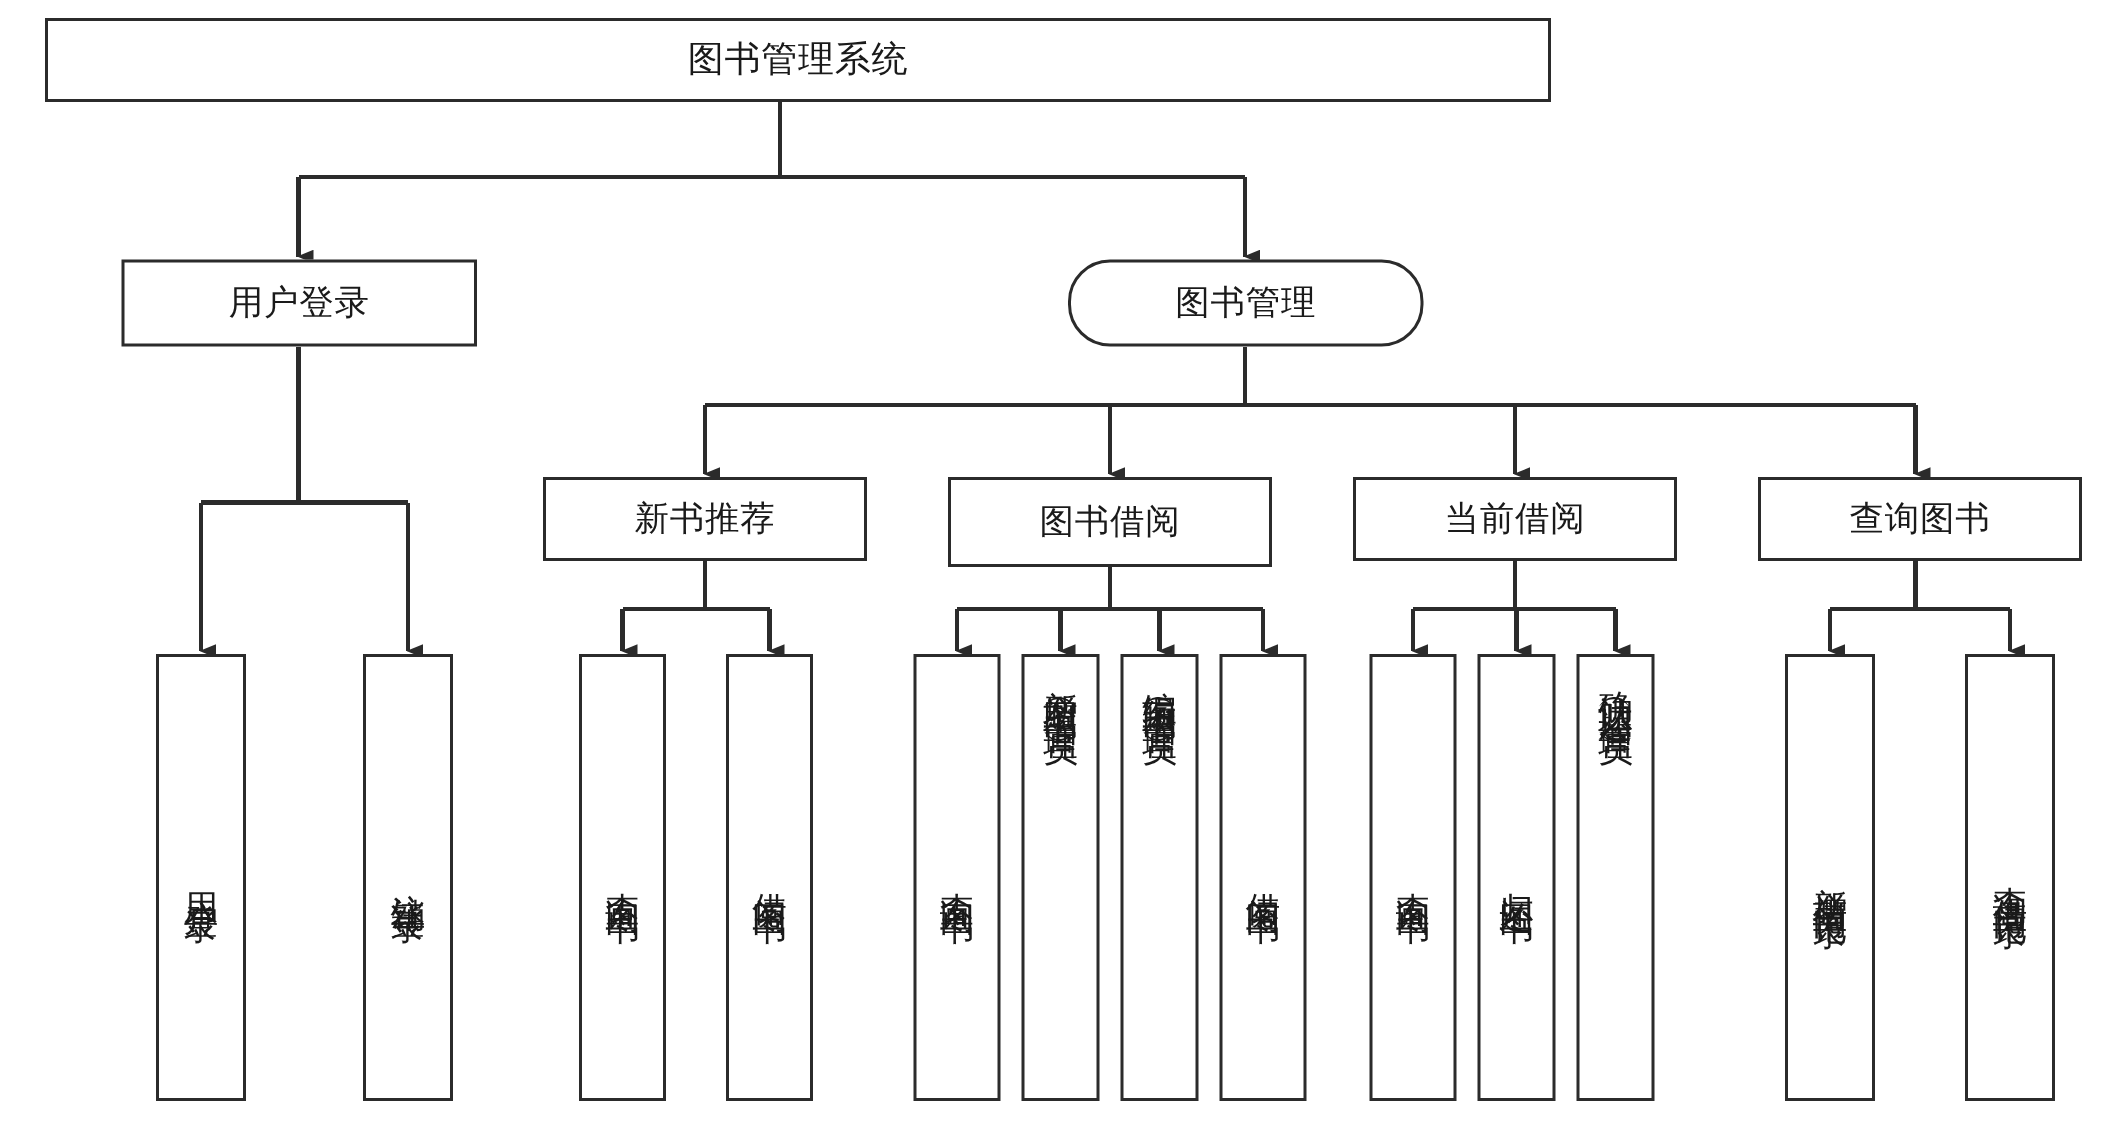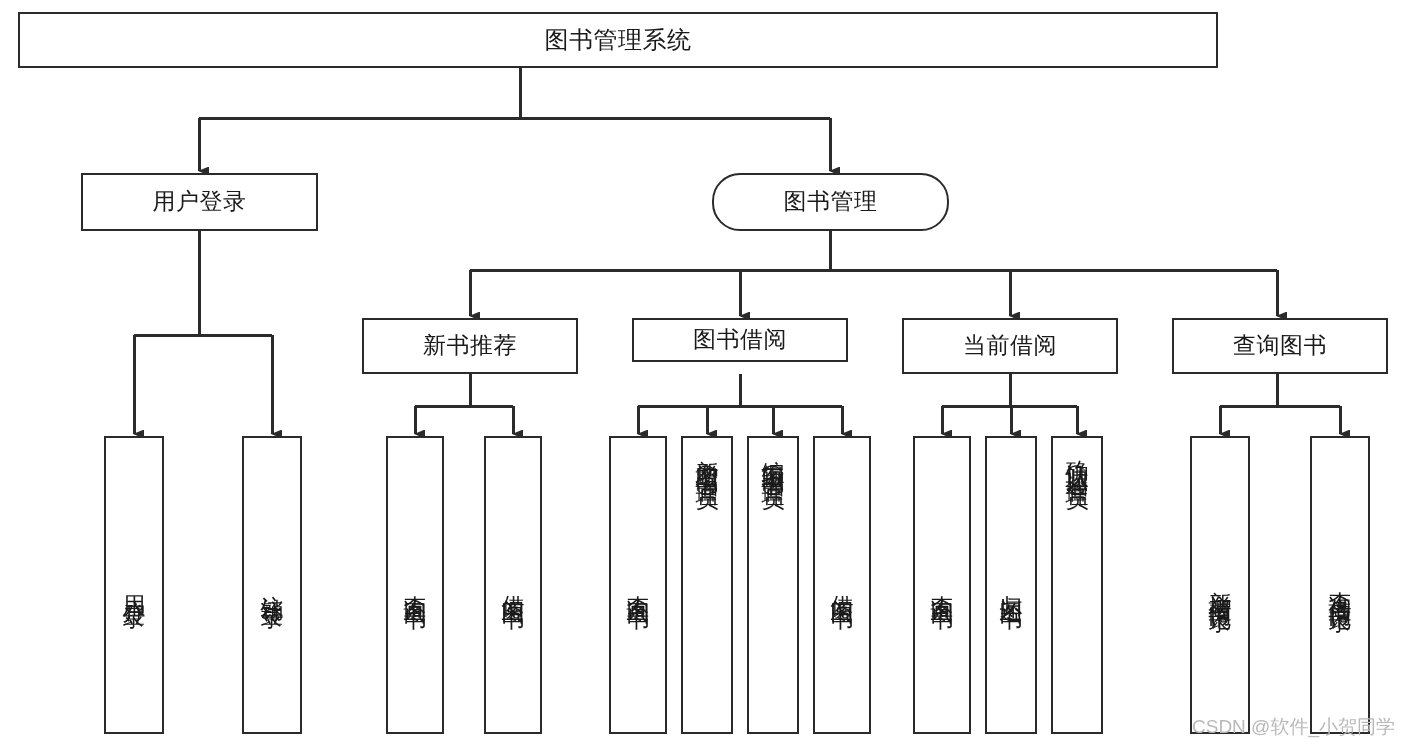--- a/index.html
+++ b/index.html
@@ -119,33 +119,33 @@
         <line x1="1011" y1="406" x2="1011" y2="434" stroke="#2b2b2b" stroke-width="3" shape-rendering="crispEdges" marker-end="url(#arrowhead)"></line>
         <line x1="1077" y1="406" x2="1077" y2="434" stroke="#2b2b2b" stroke-width="3" shape-rendering="crispEdges" marker-end="url(#arrowhead)"></line>
         <line x1="1277" y1="374" x2="1277" y2="406" stroke="#2b2b2b" stroke-width="3" shape-rendering="crispEdges"></line>
         <line x1="1220" y1="406" x2="1340" y2="406" stroke="#2b2b2b" stroke-width="3" shape-rendering="crispEdges"></line>
         <line x1="1220" y1="406" x2="1220" y2="434" stroke="#2b2b2b" stroke-width="3" shape-rendering="crispEdges" marker-end="url(#arrowhead)"></line>
         <line x1="1340" y1="406" x2="1340" y2="434" stroke="#2b2b2b" stroke-width="3" shape-rendering="crispEdges" marker-end="url(#arrowhead)"></line>
       </g>
   </svg>
 
   <div id="nodes-layer">
-      <div class="node-box node-h node-root" style="left: 18px; top: 12px; width: 1200px; height: 56px;">
+      <div class="node-box node-h node-root" style="left: 30px; top: 12px; width: 1004px; height: 56px;">
         <span class="node-label">图书管理系统</span>
       </div>
       <div class="node-box node-h" style="left: 81px; top: 173px; width: 237px; height: 58px;">
         <span class="node-label">用户登录</span>
       </div>
       <div class="node-box node-h" style="left: 712px; top: 173px; width: 237px; height: 58px; border-radius: 28px;">
         <span class="node-label">图书管理</span>
       </div>
       <div class="node-box node-h" style="left: 362px; top: 318px; width: 216px; height: 56px;">
         <span class="node-label">新书推荐</span>
       </div>
-      <div class="node-box node-h" style="left: 632px; top: 318px; width: 216px; height: 44px; align-items: center;">
+      <div class="node-box node-h" style="left: 632px; top: 318px; width: 216px; height: 60px; align-items: center;">
         <span class="node-label">图书借阅</span>
       </div>
       <div class="node-box node-h" style="left: 902px; top: 318px; width: 216px; height: 56px;">
         <span class="node-label">当前借阅</span>
       </div>
       <div class="node-box node-h" style="left: 1172px; top: 318px; width: 216px; height: 56px;">
         <span class="node-label">查询图书</span>
       </div>
       <div class="node-box node-v center-text" style="left: 104px; top: 436px; width: 60px; height: 298px;">
         <span class="node-label">用户登录</span>
@@ -181,15 +181,14 @@
         <span class="node-label">确认归还（管理员）</span>
       </div>
       <div class="node-box node-v center-text" style="left: 1190px; top: 436px; width: 60px; height: 298px;">
         <span class="node-label">新增借阅记录</span>
       </div>
       <div class="node-box node-v center-text" style="left: 1310px; top: 436px; width: 60px; height: 298px;">
         <span class="node-label">查询借阅记录</span>
       </div>
     </div>
 
-  <div class="watermark" style="left: 1192px; top: 714px;">CSDN @软件_小贺同学</div>
 
 </div>
 
 </body></html>

